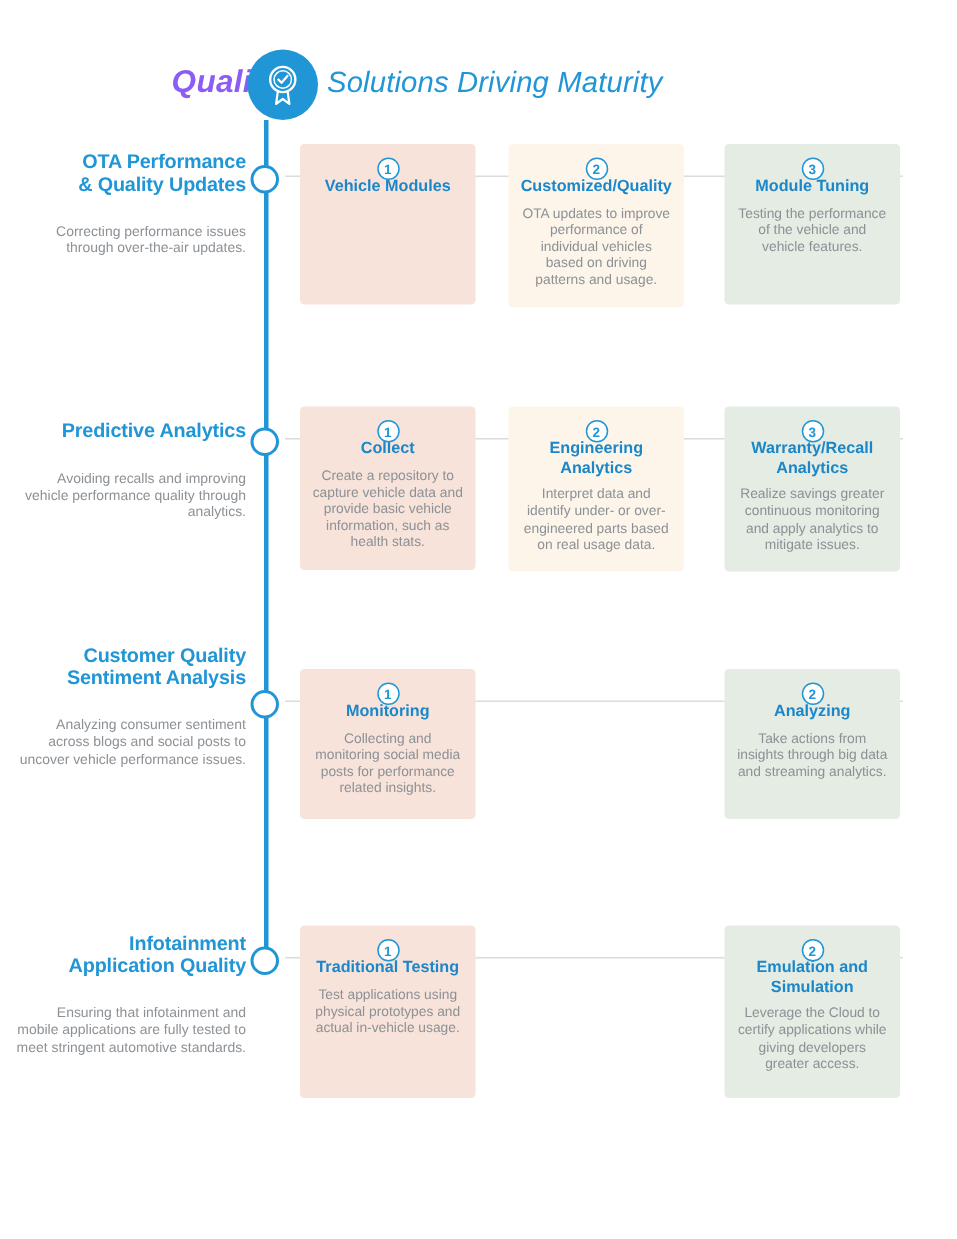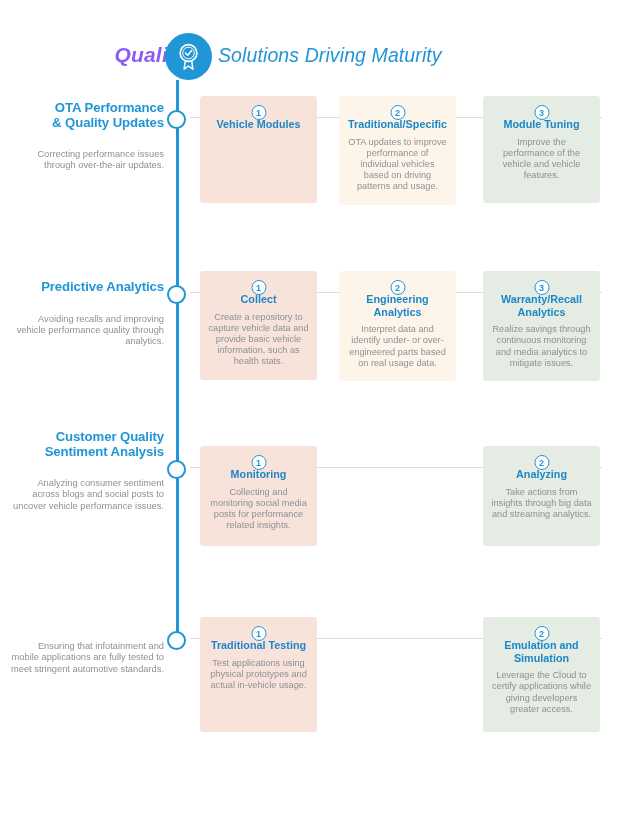--- a/index.html
+++ b/index.html
@@ -187,27 +187,27 @@
       <div class="label-block" style="top: 101px;">
         <div class="label-title">OTA Performance<br>&amp; Quality Updates</div>
         <div class="label-desc">Correcting performance issues through over-the-air updates.</div>
       </div>
       <div class="card c1 card-pink" style="top: 96px; min-height: 107px;">
         <div class="card-num">1</div>
         <div class="card-title">Vehicle Modules</div>
       </div>
       <div class="card c2 card-cream" style="top: 96px; min-height: 107px;">
         <div class="card-num">2</div>
-        <div class="card-title">Traditional/Specific</div>
+        <div class="card-title">Customized/Quality</div>
         <div class="card-body">OTA updates to improve performance of individual vehicles based on driving patterns and usage.</div>
       </div>
       <div class="card c3 card-green" style="top: 96px; min-height: 107px;">
         <div class="card-num">3</div>
         <div class="card-title">Module Tuning</div>
-        <div class="card-body">Improve the performance of the vehicle and vehicle features.</div>
+        <div class="card-body">Testing the performance of the vehicle and vehicle features.</div>
       </div>
     </div>
     <div class="row" style="top: 0px;">
       <div class="row-connector" style="top: 292px;"></div>
       <div class="node" style="top: 285px;"></div>
       <div class="label-block" style="top: 280px;">
         <div class="label-title">Predictive Analytics</div>
         <div class="label-desc">Avoiding recalls and improving vehicle performance quality through analytics.</div>
       </div>
       <div class="card c1 card-pink" style="top: 271px; min-height: 107px;">
@@ -216,21 +216,21 @@
         <div class="card-body">Create a repository to capture vehicle data and provide basic vehicle information, such as health stats.</div>
       </div>
       <div class="card c2 card-cream" style="top: 271px; min-height: 107px;">
         <div class="card-num">2</div>
         <div class="card-title">Engineering Analytics</div>
         <div class="card-body">Interpret data and identify under- or over-engineered parts based on real usage data.</div>
       </div>
       <div class="card c3 card-green" style="top: 271px; min-height: 107px;">
         <div class="card-num">3</div>
         <div class="card-title">Warranty/Recall Analytics</div>
-        <div class="card-body">Realize savings through continuous monitoring and media analytics to mitigate issues.</div>
+        <div class="card-body">Realize savings greater continuous monitoring and apply analytics to mitigate issues.</div>
       </div>
     </div>
     <div class="row" style="top: 0px;">
       <div class="row-connector" style="top: 467px;"></div>
       <div class="node" style="top: 460px;"></div>
       <div class="label-block" style="top: 430px;">
         <div class="label-title">Customer Quality<br>Sentiment Analysis</div>
         <div class="label-desc">Analyzing consumer sentiment across blogs and social posts to uncover vehicle performance issues.</div>
       </div>
       <div class="card c1 card-pink" style="top: 446px; min-height: 100px;">
@@ -241,20 +241,21 @@
       <div class="card c3 card-green" style="top: 446px; min-height: 100px;">
         <div class="card-num">2</div>
         <div class="card-title">Analyzing</div>
         <div class="card-body">Take actions from insights through big data and streaming analytics.</div>
       </div>
     </div>
     <div class="row" style="top: 0px;">
       <div class="row-connector" style="top: 638px;"></div>
       <div class="node" style="top: 631px;"></div>
       <div class="label-block" style="top: 622px;">
+        <div class="label-title">Infotainment<br>Application Quality</div>
         <div class="label-desc">Ensuring that infotainment and mobile applications are fully tested to meet stringent automotive standards.</div>
       </div>
       <div class="card c1 card-pink" style="top: 617px; min-height: 115px;">
         <div class="card-num">1</div>
         <div class="card-title">Traditional Testing</div>
         <div class="card-body">Test applications using physical prototypes and actual in-vehicle usage.</div>
       </div>
       <div class="card c3 card-green" style="top: 617px; min-height: 115px;">
         <div class="card-num">2</div>
         <div class="card-title">Emulation and Simulation</div>

